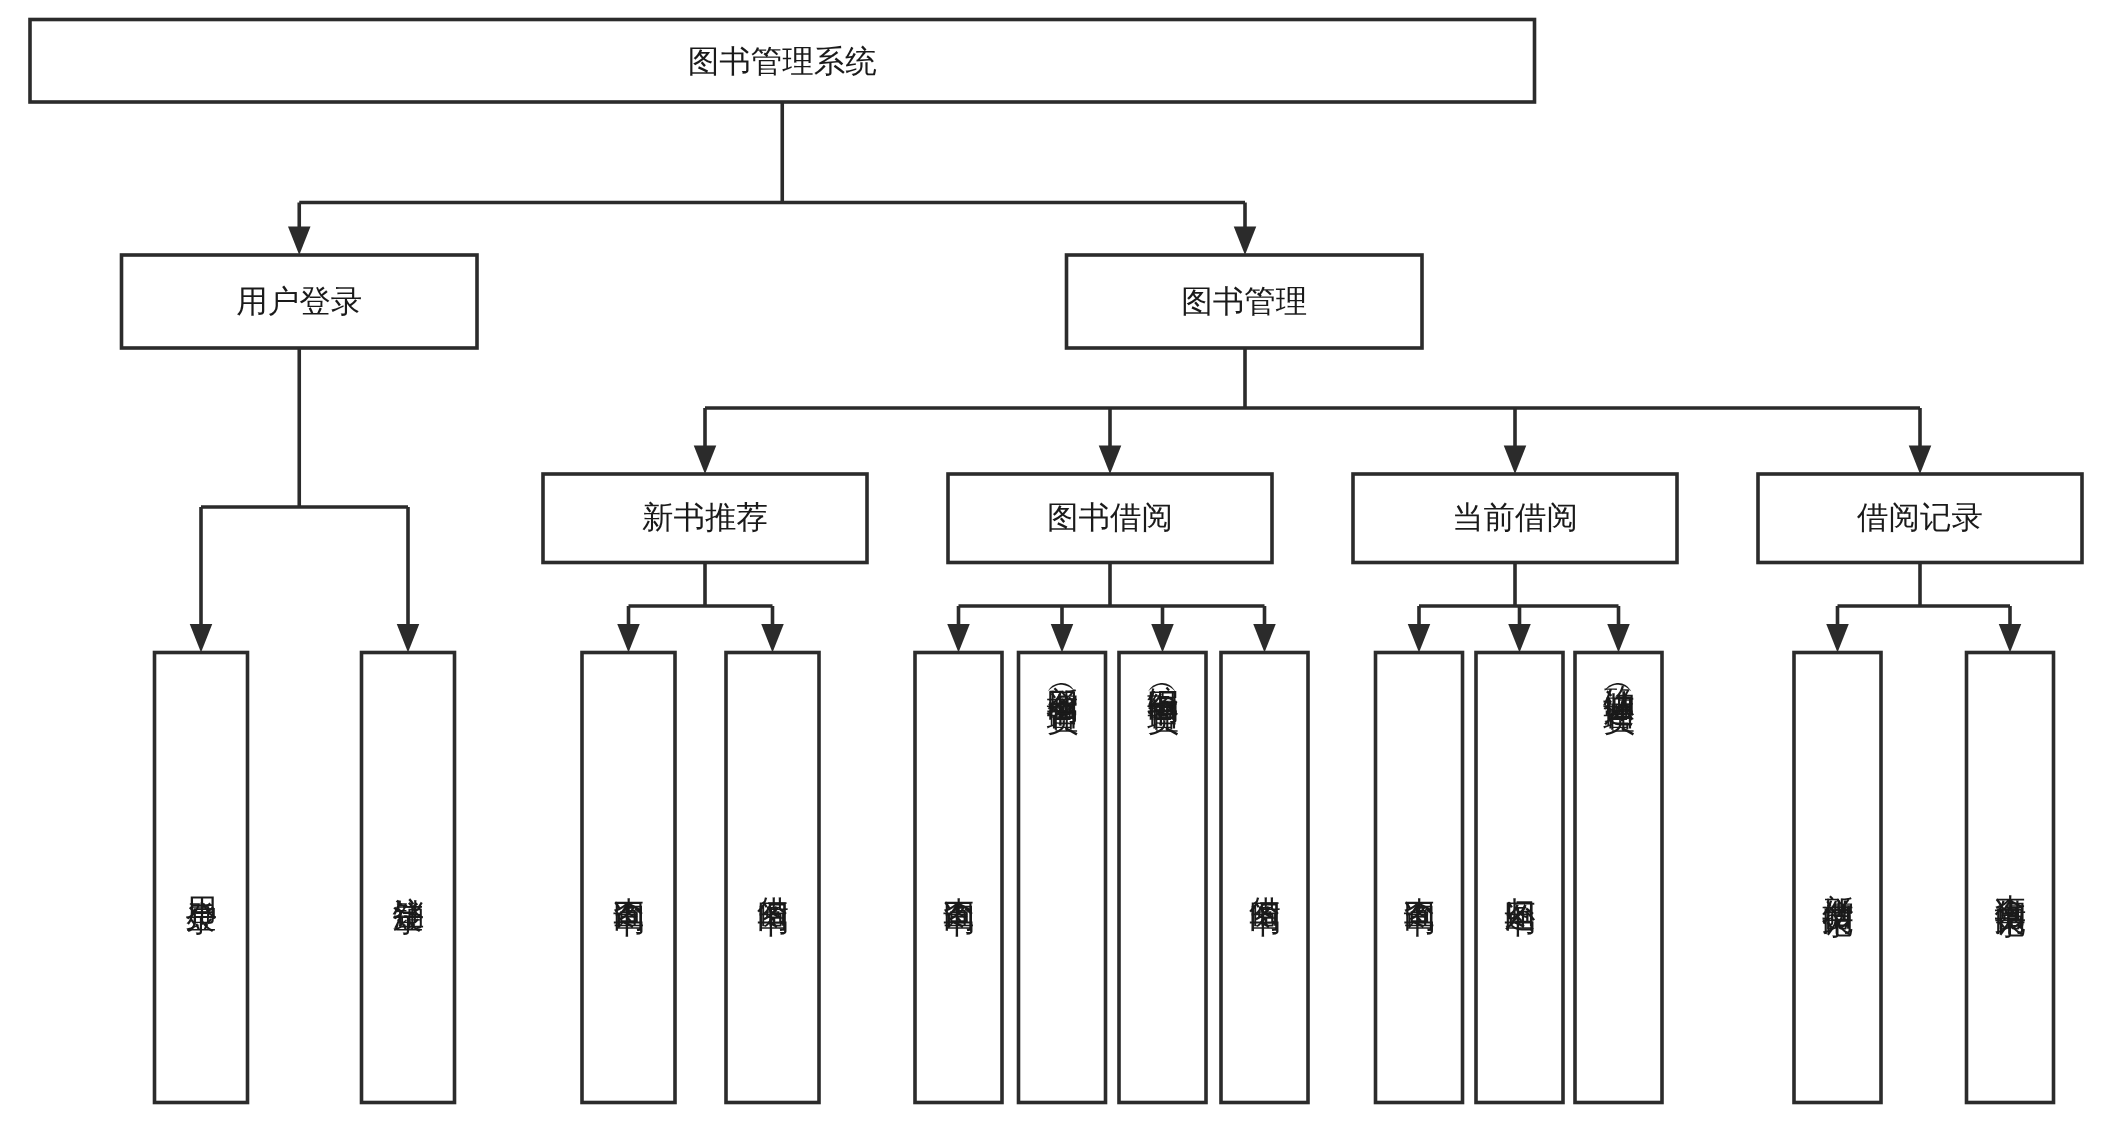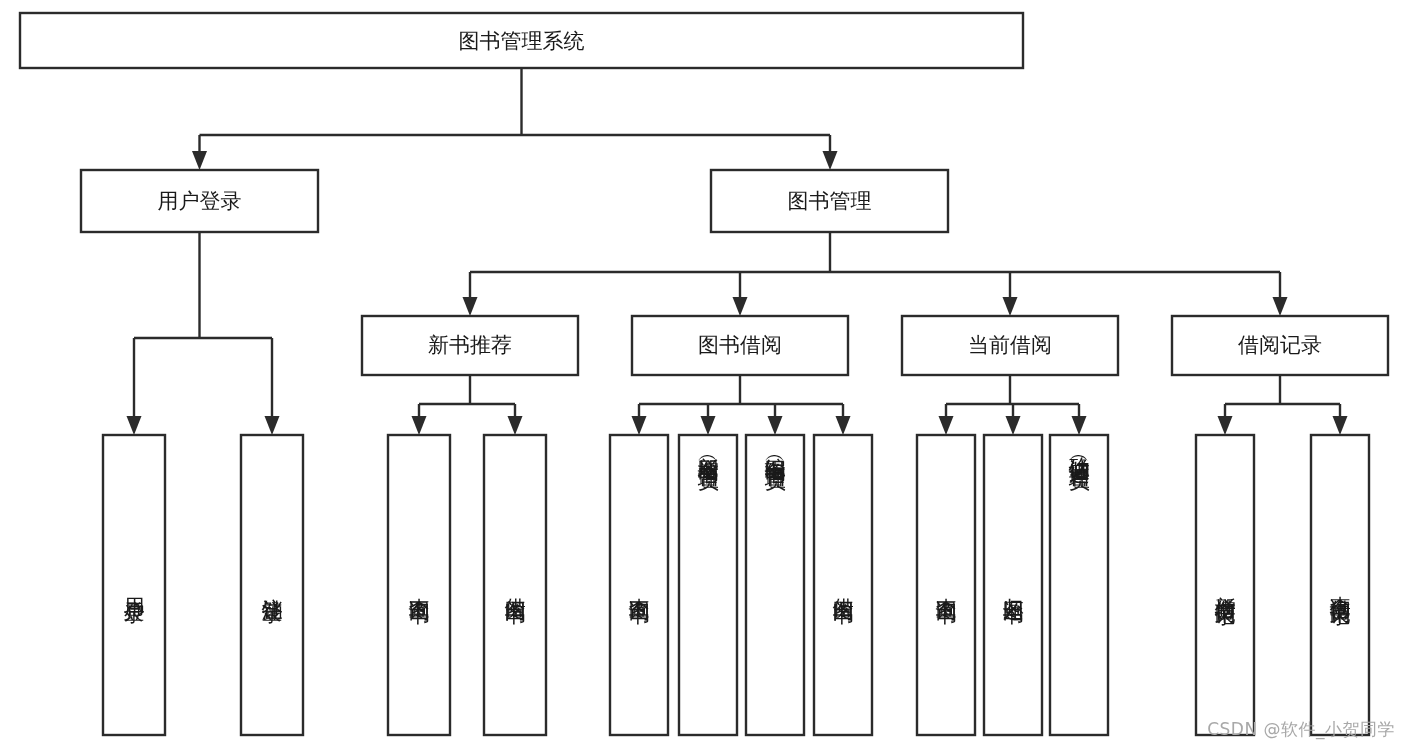--- a/index.html
+++ b/index.html
@@ -233,15 +233,14 @@
     <span class="vlabel">确认归还（管理员）</span>
   </div>
 
   <div class="vlabel-wrap" style="left:1196px; top:435px; width:58px; height:300px;">
     <span class="vlabel">新增借阅记录</span>
   </div>
   <div class="vlabel-wrap" style="left:1311px; top:435px; width:58px; height:300px;">
     <span class="vlabel">查询借阅记录</span>
   </div>
 
-  <div id="watermark">CSDN @软件_小贺同学</div>
 
 </div>
 
 </body></html>

